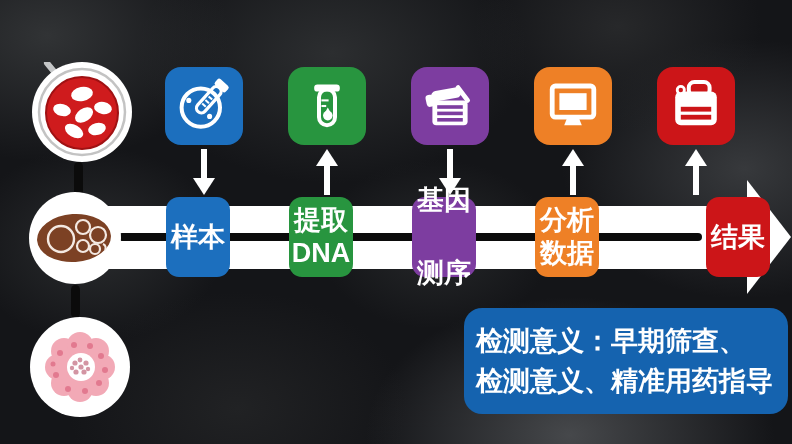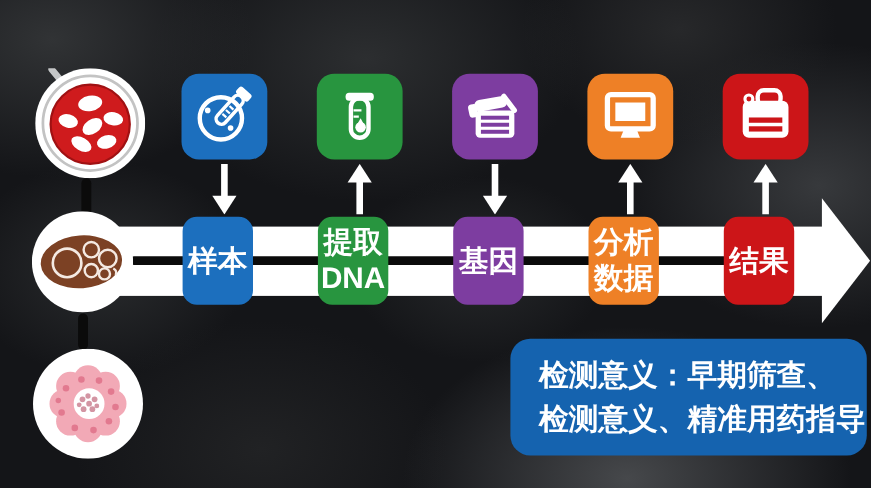--- a/index.html
+++ b/index.html
@@ -30,21 +30,21 @@
     position:absolute;top:197px;left:2px;width:64px;height:80px;border-radius:13px;
     display:flex;flex-direction:column;align-items:center;justify-content:center;
     color:#fff;font-weight:bold;font-size:27px;line-height:33px;white-space:nowrap;
     text-align:center;z-index:4;
   }
   .sample{position:absolute;z-index:4;}
   .connector{position:absolute;width:9px;border-radius:4.5px;background:#0b0b0b;z-index:4;}
   .info-panel{
     position:absolute;left:464px;top:308px;width:324px;height:106px;border-radius:18px;
     z-index:5;display:flex;flex-direction:column;justify-content:center;
-    padding-left:26px;box-sizing:border-box;
+    padding-left:12px;box-sizing:border-box;
     color:#fff;font-weight:bold;font-size:27px;line-height:40px;white-space:nowrap;
   }
 </style>
 </head>
 <body>
 
 <div class="stage">
 
   <div class="band" style="background-color: rgb(255, 255, 255);"></div>
   <svg class="band-head" width="45" height="114" viewBox="0 0 45 114">
@@ -180,20 +180,21 @@
         <rect x="24" y="47" width="32" height="4.5" fill="currentColor"></rect>
         <rect x="24" y="55" width="32" height="4.5" fill="currentColor"></rect>
       </svg>
     </div>
     <svg class="v-arrow" width="26" height="46" viewBox="0 0 26 46">
       <rect x="10" y="0" width="6" height="31" fill="#fff"></rect>
         <polygon points="2,29 24,29 13,46" fill="#fff"></polygon>
     </svg>
     <div class="label-box" style="background-color: rgb(125, 61, 160); gap: 40px;">
       <div>基因</div>
+      <div>测序</div>
     </div>
   </div>
 
   <div class="step-col" style="left:533px;">
     <div class="icon-box" style="background-color: rgb(238, 128, 38); color: rgb(238, 128, 38);">
       <svg width="64" height="64" viewBox="0 0 80 80">
         <rect x="14" y="15" width="52" height="39" rx="4" fill="none" stroke="#fff" stroke-width="6"></rect>
         <rect x="23" y="24" width="34" height="21" fill="#fff"></rect>
         <polygon points="33,54 47,54 51,64 29,64" fill="#fff"></polygon>
       </svg>
@@ -215,21 +216,21 @@
         <rect x="14" y="22" width="52" height="42" rx="7" fill="#fff"></rect>
         <rect x="21" y="41" width="38" height="6" fill="currentColor"></rect>
         <rect x="21" y="51" width="38" height="6" fill="currentColor"></rect>
         <circle cx="21" cy="20" r="4.5" fill="currentColor" stroke="#fff" stroke-width="3.5"></circle>
       </svg>
     </div>
     <svg class="v-arrow" width="26" height="46" viewBox="0 0 26 46">
       <polygon points="13,0 2,17 24,17" fill="#fff"></polygon>
         <rect x="10" y="15" width="6" height="31" fill="#fff"></rect>
     </svg>
-    <div class="label-box" style="background-color: rgb(204, 21, 24);">
+    <div class="label-box" style="background-color: rgb(204, 21, 24); margin-left: 48px;">
       <div>结果</div>
     </div>
   </div>
 
   <div class="info-panel" style="background-color: rgb(21, 99, 175);">
     <div>检测意义：早期筛查、</div>
     <div>检测意义、精准用药指导</div>
   </div>
 
 </div>

